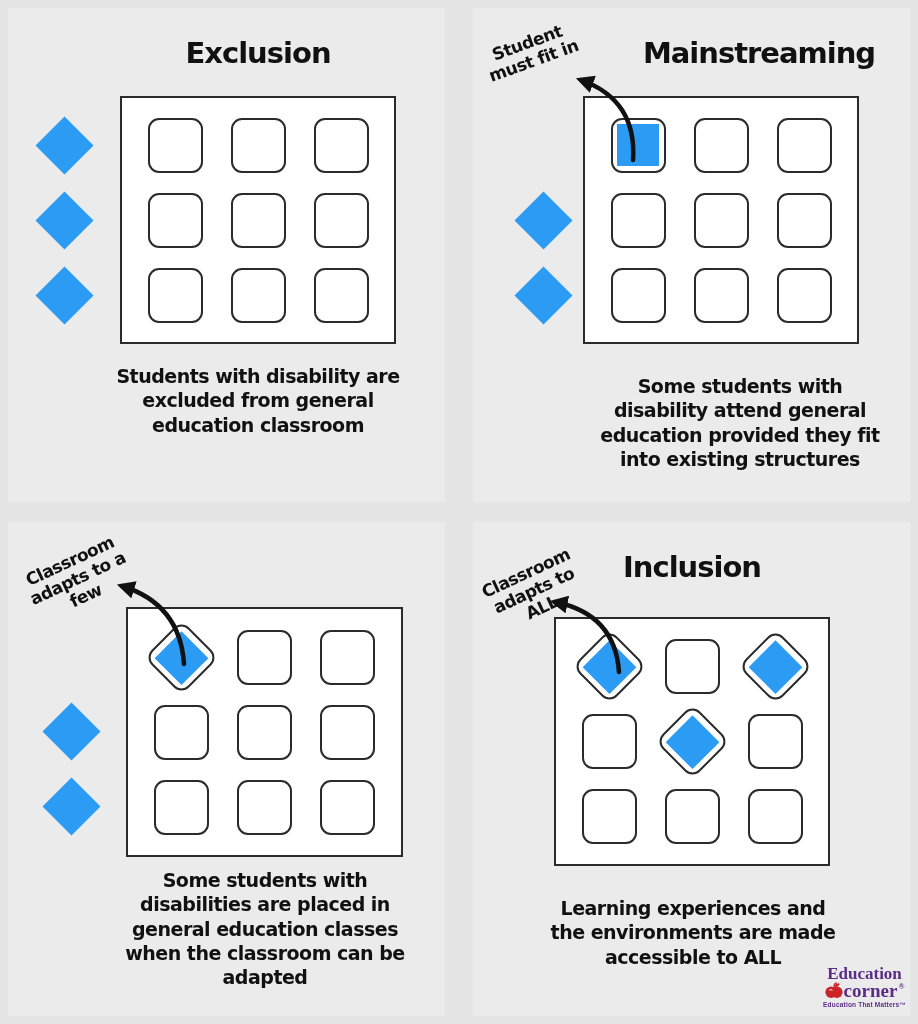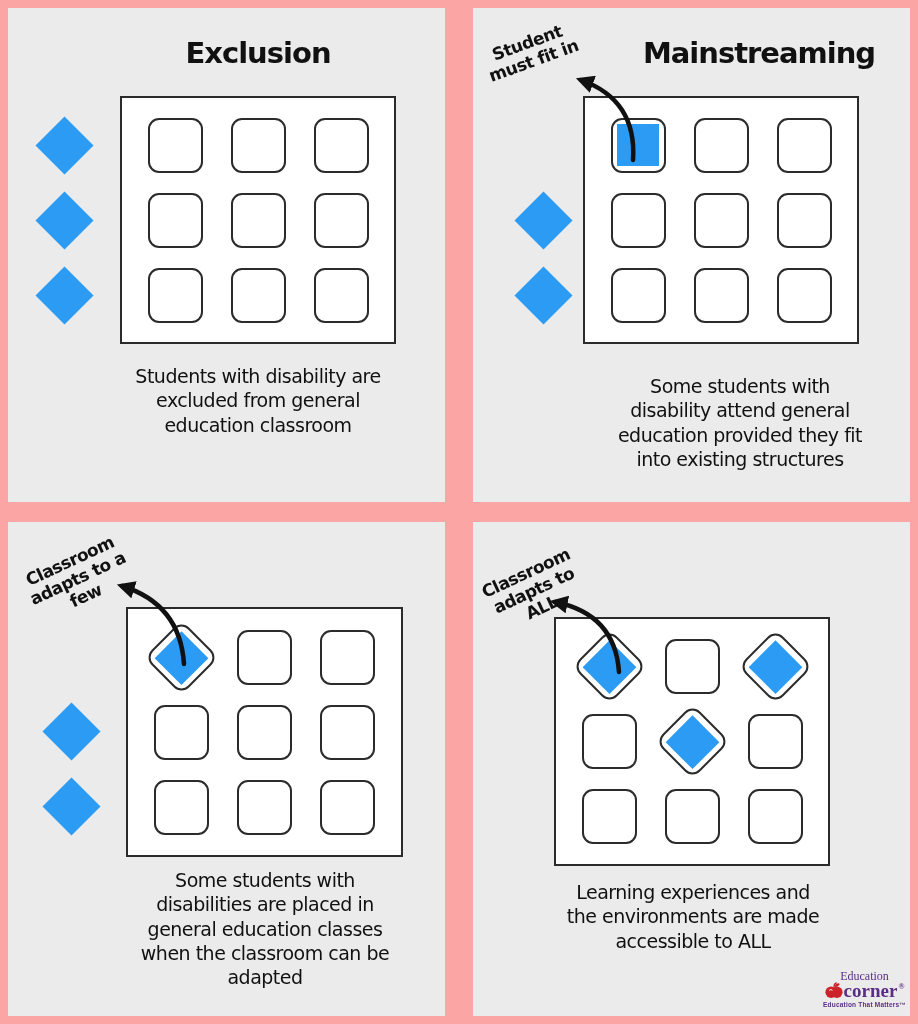--- a/index.html
+++ b/index.html
@@ -6,21 +6,21 @@
     --panel-bg:#ebebeb;
     --blue:#2b9bf4;
     --outline:#2b2b2b;
     --ink:#111111;
     --logo-purple:#5b2d86;
     --logo-red:#cc2229;
   }
   *{margin:0;padding:0;box-sizing:border-box}
   body{background:#ffffff;font-family:"DejaVu Sans",sans-serif;}
   .wrap{
-    width:918px;height:1024px;padding:8px;background:#fca5a5;
+    width:918px;height:1024px;padding:8px;background:#e5e5e5;
     display:grid;grid-template-columns:1fr 1fr;grid-template-rows:1fr 1fr;
     column-gap:28px;row-gap:20px;
   }
   .panel{position:relative;background:var(--panel-bg);overflow:hidden;}
   .title{
     position:absolute;top:28px;width:316px;text-align:center;
     font-size:29px;font-weight:bold;letter-spacing:-1px;color:var(--ink);
     font-family:"DejaVu Sans",sans-serif;
   }
   .p1 .title{left:92px}
@@ -47,40 +47,40 @@
   .dfill{width:38px;height:38px;background:var(--blue)}
 
   .side{position:absolute;display:flex;flex-direction:column;gap:17px}
   .p1 .side{left:27px;top:108px}
   .p2 .side{left:41px;top:183px}
   .p3 .side{left:34px;top:180px}
   .obox{width:58px;height:58px;display:flex;align-items:center;justify-content:center}
   .odia{width:41px;height:41px;background:var(--blue);transform:rotate(45deg)}
 
   .caption{
-    position:absolute;text-align:center;font-weight:normal;color:var(--ink);
+    position:absolute;text-align:center;font-weight:bold;color:var(--ink);
     font-size:19px;line-height:1.28;letter-spacing:-0.5px;white-space:pre-line;
   }
   .p1 .caption{top:356px;left:63px;right:0}
   .p2 .caption{top:366px;left:97px;right:0}
   .p3 .caption{top:346px;left:77px;right:0}
-  .p4 .caption{top:358px;left:3px;right:0}
+  .p4 .caption{top:374px;left:3px;right:0}
 
   .ann{
     position:absolute;font-weight:bold;color:var(--ink);text-align:center;
     font-size:17px;line-height:1.12;letter-spacing:-0.5px;white-space:pre-line;
   }
   .p2 .ann{left:0;top:25px;width:115px;transform:rotate(-20deg)}
   .p3 .ann{left:0;top:28px;width:140px;transform:rotate(-25deg)}
   .p4 .ann{left:0;top:40px;width:122px;transform:rotate(-25deg)}
 
   .arrow{position:absolute;left:0;top:0;pointer-events:none}
 
   .logo{position:absolute;right:4px;bottom:8px;text-align:center;line-height:1}
-  .logo-top{font-family:"Liberation Serif",serif;font-weight:normal;font-size:12px;color:var(--logo-purple)}
+  .logo-top{font-family:"Liberation Serif",serif;font-weight:bold;font-size:17px;color:var(--logo-purple)}
   .logo-mid{display:flex;align-items:center;justify-content:center;gap:1px;margin-top:-1px}
   .logo-word{font-family:"Liberation Serif",serif;font-weight:bold;font-size:19px;color:var(--logo-purple)}
   .logo-reg{font-family:"Liberation Serif",serif;font-weight:bold;font-size:8px;color:var(--logo-purple);align-self:flex-start;margin-top:2px}
   .logo-tag{font-family:"Liberation Sans",sans-serif;font-weight:bold;font-size:6.5px;color:var(--logo-purple);margin-top:2px;letter-spacing:0.2px}
 </style>
 </head>
 <body>
 
 <div class="wrap">
 
@@ -187,20 +187,21 @@
       <path d="M 176 142 Q 172 82 114 64" fill="none" stroke="#111" stroke-width="4.5" stroke-linecap="round" marker-end="url(#ah2)"></path>
     </svg>
     <p class="caption">Some students with
 disabilities are placed in
 general education classes
 when the classroom can be
 adapted</p>
   </section>
 
   <section class="panel p4">
+    <h2 class="title">Inclusion</h2>
     <div class="ann">Classroom
 adapts to ALL</div>
     <div class="box">
         <div class="dwrap">
           <div class="dcell">
             <div class="dfill"></div>
           </div>
         </div>
         <div class="cell"></div>
         <div class="dwrap">

